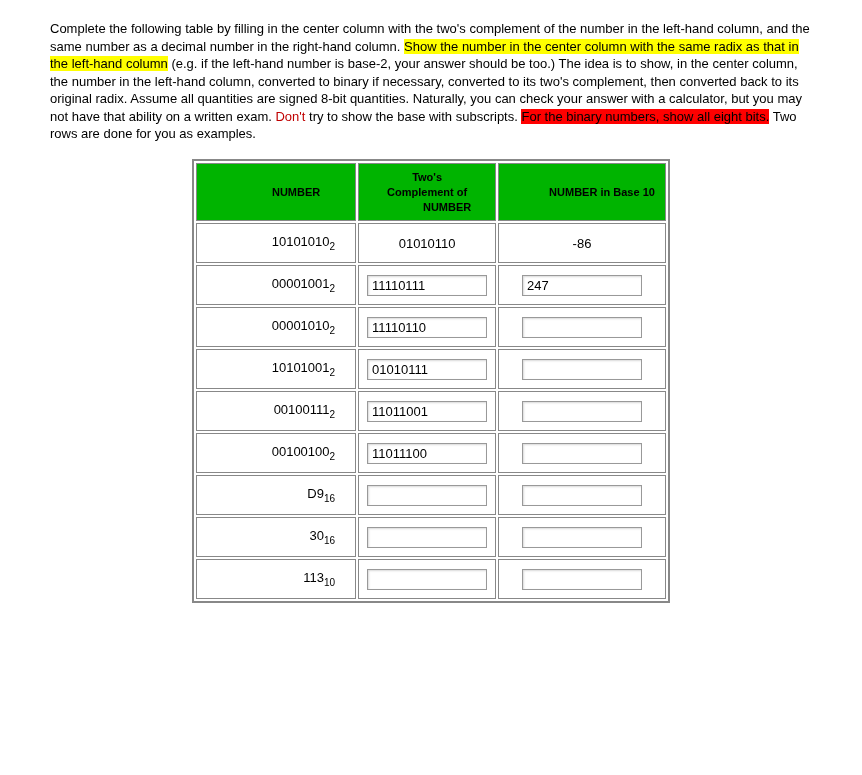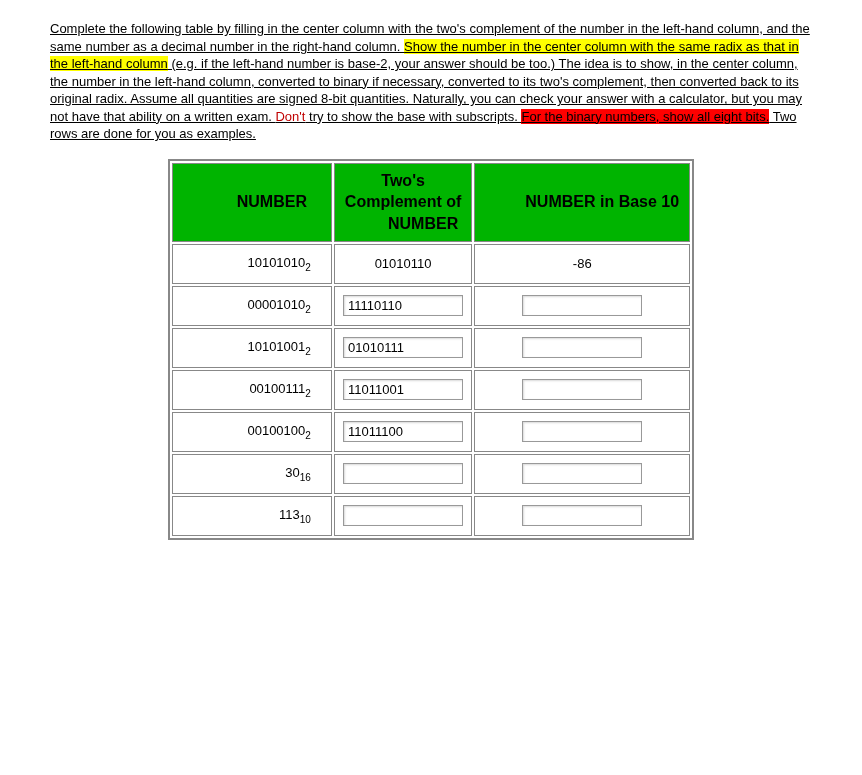--- a/index.html
+++ b/index.html
@@ -7,21 +7,20 @@
     font-size: 13px;
     color: #000;
     background: #fff;
     margin: 0;
     padding: 20px 50px;
     line-height: 1.35;
   }
   .instructions {
     max-width: 780px;
     margin-bottom: 16px;
-    text-decoration: underline;
   }
   .hl-yellow {
     background: #ffff00;
   }
   .hl-red {
     background: #ff0000;
     color: #000;
   }
   .dont {
     color: #c00000;
@@ -32,21 +31,21 @@
     margin: 0 auto;
     border: 2px solid #888;
   }
   table.quiz th {
     background: #00b400;
     color: #000;
     font-weight: bold;
     text-align: center;
     padding: 6px 10px;
     border: 1px solid #888;
-    font-size: 16px;
+    font-size: 11px;
   }
   table.quiz th .u {
     padding-left: 40px;
   }
   table.quiz td {
     border: 1px solid #888;
     padding: 4px 8px;
     text-align: center;
     font-size: 13px;
     height: 30px;
@@ -96,40 +95,50 @@
       </th>
     </tr>
   </thead>
   <tbody id="rows">
       <tr>
         <td class="numcol"><span>10101010</span><sub>2</sub></td>
         <td><span>01010110</span></td>
         <td><span>-86</span></td>
       </tr>
       <tr>
+        <td class="numcol"><span>00001001</span><sub>2</sub></td>
+        <td><input class="ans" type="text" value="11110111" style=""></td>
+        <td><input class="ans" type="text" value="247" style=""></td>
+      </tr>
+      <tr>
         <td class="numcol"><span>00001010</span><sub>2</sub></td>
         <td><input class="ans" type="text" value="11110110" style=""></td>
         <td><input class="ans" type="text" style=""></td>
       </tr>
       <tr>
         <td class="numcol"><span>10101001</span><sub>2</sub></td>
         <td><input class="ans" type="text" value="01010111" style=""></td>
         <td><input class="ans" type="text" style=""></td>
       </tr>
       <tr>
         <td class="numcol"><span>00100111</span><sub>2</sub></td>
         <td><input class="ans" type="text" value="11011001" style=""></td>
         <td><input class="ans" type="text" style=""></td>
       </tr>
       <tr>
         <td class="numcol"><span>00100100</span><sub>2</sub></td>
         <td><input class="ans" type="text" value="11011100" style=""></td>
         <td><input class="ans" type="text" style=""></td>
       </tr>
       <tr>
+        <td class="numcol"><span>D9</span><sub>16</sub></td>
+        <td><input class="ans" type="text" style=""></td>
+        <td><input class="ans" type="text" style=""></td>
+      </tr>
+      <tr>
         <td class="numcol"><span>30</span><sub>16</sub></td>
         <td><input class="ans" type="text" style=""></td>
         <td><input class="ans" type="text" style=""></td>
       </tr>
       <tr>
         <td class="numcol"><span>113</span><sub>10</sub></td>
         <td><input class="ans" type="text" style=""></td>
         <td><input class="ans" type="text" style=""></td>
       </tr>
     </tbody>

